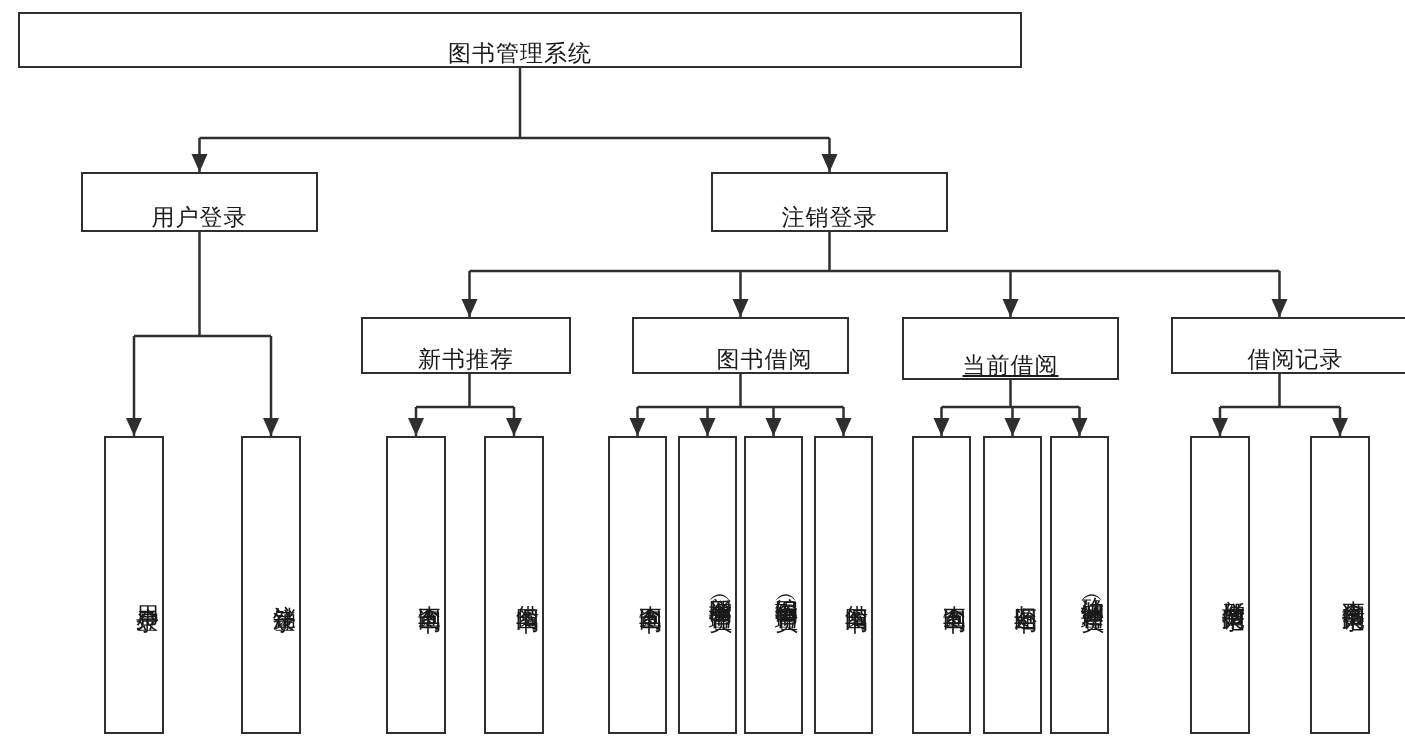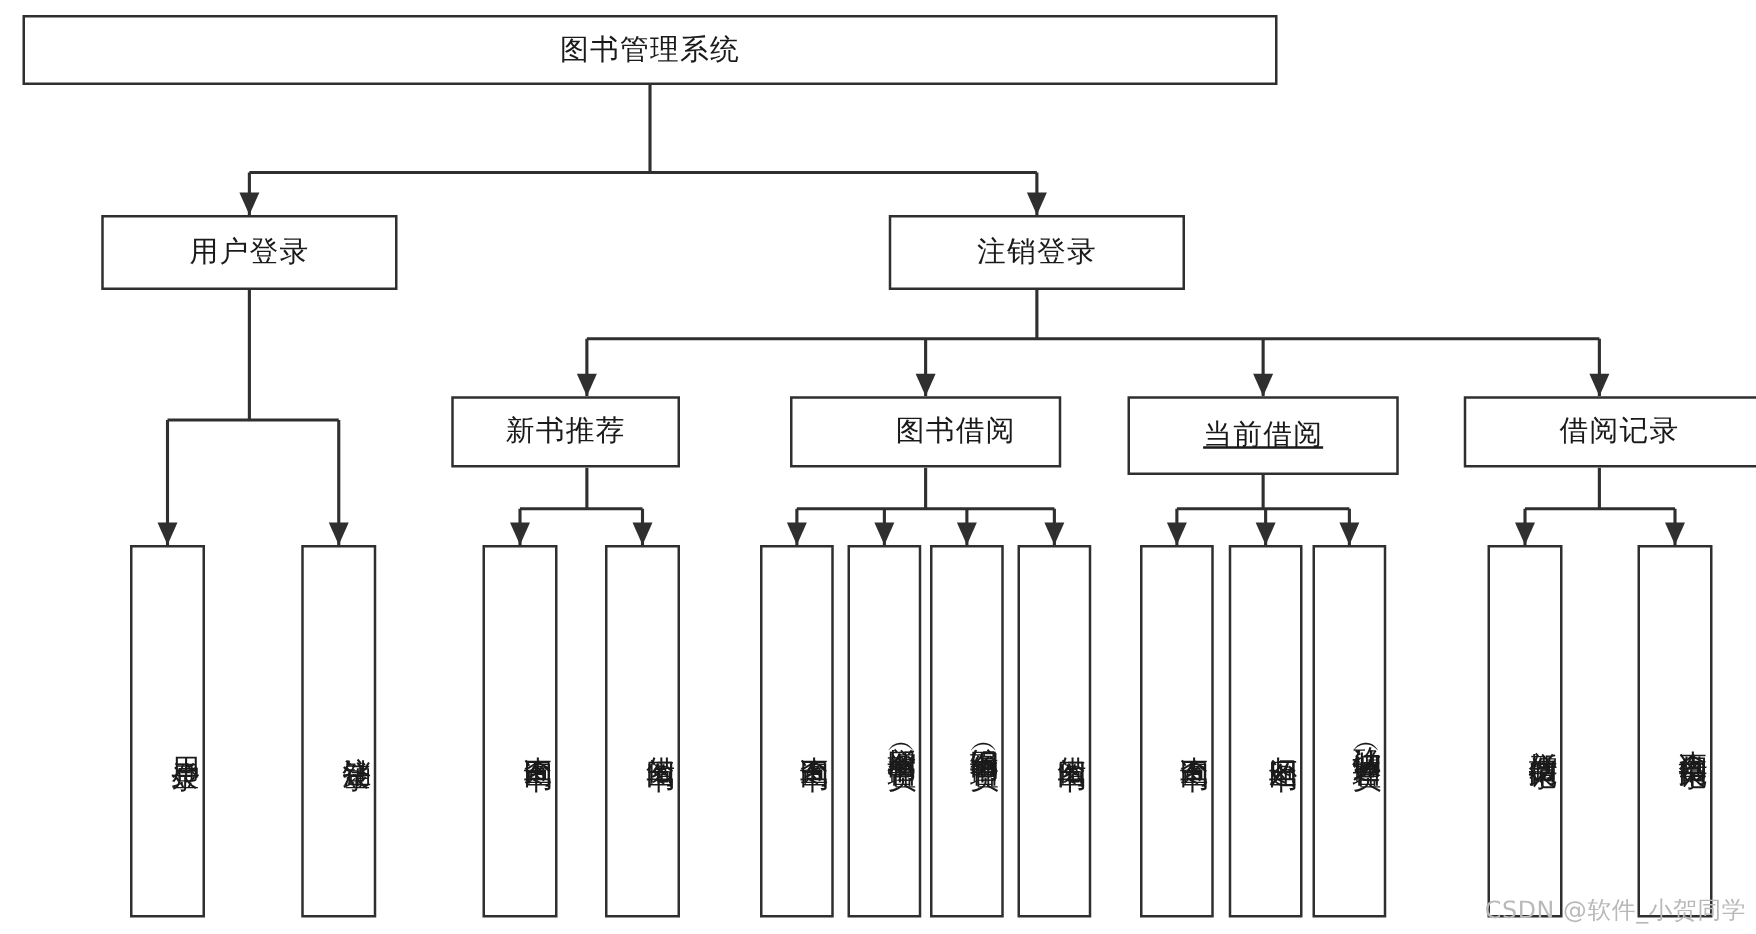--- a/index.html
+++ b/index.html
@@ -16,21 +16,21 @@
     height: 747px;
     background: #ffffff;
     overflow: hidden;
   }
   .node {
     position: absolute;
     box-sizing: border-box;
     border: 2.5px solid #2f2f2f;
     background: #ffffff;
     display: flex;
-    align-items: center;
+    align-items: flex-end;
     justify-content: center;
     color: #1a1a1a;
   }
   .node.horiz {
     font-size: 23px;
     line-height: 1.15;
     letter-spacing: 1px;
   }
   .node.vert {
     writing-mode: vertical-rl;
@@ -124,21 +124,21 @@
   <div id="node-layer">
       <div class="node horiz" style="left: 18px; top: 12px; width: 1004px; height: 56px;">
         <span>图书管理系统</span>
       </div>
       <div class="node horiz" style="left: 81px; top: 172px; width: 237px; height: 60px;">
         <span>用户登录</span>
       </div>
       <div class="node horiz" style="left: 711px; top: 172px; width: 237px; height: 60px;">
         <span>注销登录</span>
       </div>
-      <div class="node horiz" style="left: 361px; top: 317px; width: 183px; height: 57px;">
+      <div class="node horiz" style="left: 361px; top: 317px; width: 210px; height: 57px;">
         <span>新书推荐</span>
       </div>
       <div class="node horiz" style="left: 632px; top: 317px; width: 217px; height: 57px; padding-left: 48px;">
         <span>图书借阅</span>
       </div>
       <div class="node horiz" style="left: 902px; top: 317px; width: 217px; height: 63px; text-decoration: underline;">
         <span>当前借阅</span>
       </div>
       <div class="node horiz" style="left: 1171px; top: 317px; width: 249px; height: 57px;">
         <span>借阅记录</span>
@@ -176,14 +176,13 @@
       <div class="node vert topalign" style="left: 1050px; top: 436px; width: 59px; height: 298px;">
         <span>确认归还（管理员）</span>
       </div>
       <div class="node vert topalign" style="left: 1190px; top: 436px; width: 60px; height: 298px;">
         <span>新增借阅记录</span>
       </div>
       <div class="node vert topalign" style="left: 1310px; top: 436px; width: 60px; height: 298px;">
         <span>查询借阅记录</span>
       </div>
     </div>
-  <div class="watermark">CSDN @软件_小贺同学</div>
 </div>
 
 </body></html>

